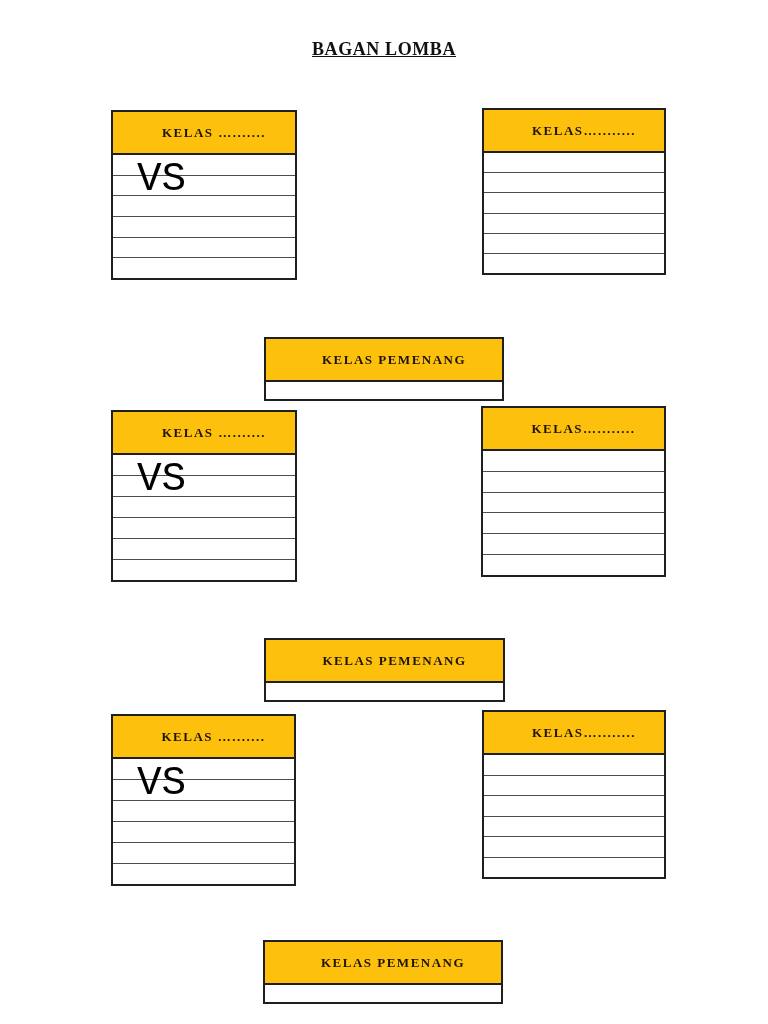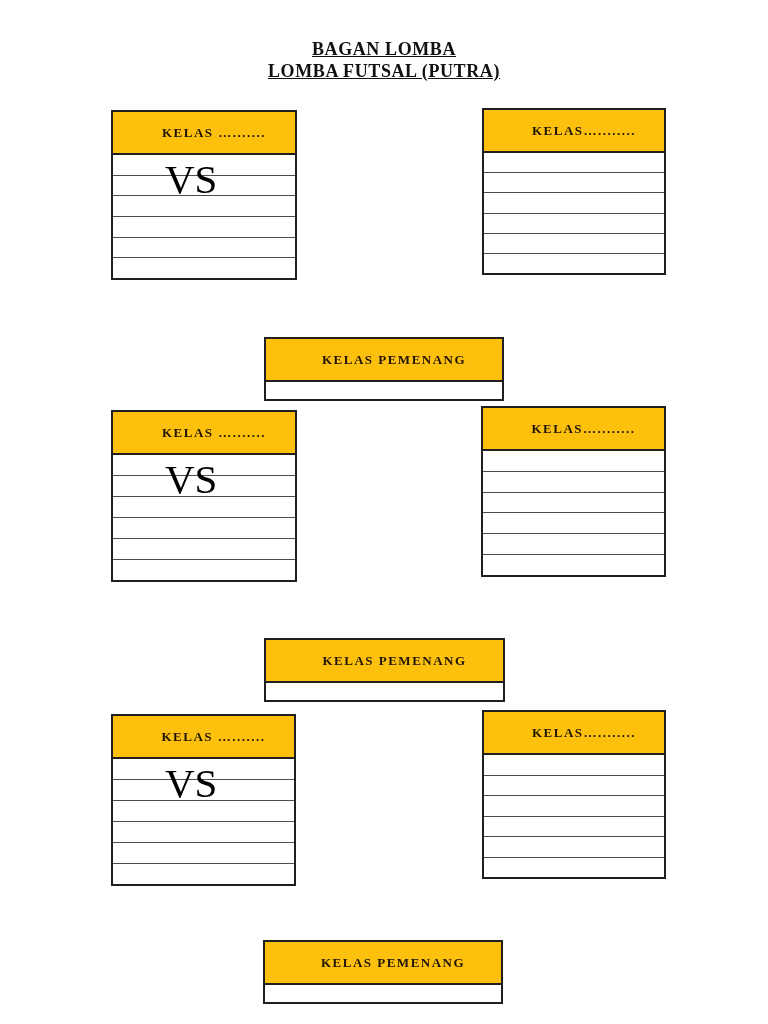--- a/index.html
+++ b/index.html
@@ -40,22 +40,22 @@
     letter-spacing:1.5px;
     color:var(--header-text,#201505);
     padding-left:20px;
   }
   .rows{flex:1 1 auto;display:flex;flex-direction:column;}
   .row{flex:1 1 0;border-bottom:1px solid var(--row-line,#4d4d4d);}
   .row:last-child{border-bottom:none;}
 
   .vs{
     position:absolute;
-    left:52px;top:47px;
-    font-family:Liberation Serif, serif;
+    left:24px;top:47px;
+    font-family:Liberation Mono, monospace;
     font-size:41px;line-height:1;
     color:#000000;
   }
 
   
   .b1l{left:111px;top:110px;width:186px;height:170px;}
   .b1r{left:482px;top:108px;width:184px;height:167px;}
   .w1 {left:264px;top:337px;width:240px;height:64px;}
   .b2l{left:111px;top:410px;width:186px;height:172px;}
   .b2r{left:481px;top:406px;width:185px;height:171px;}
@@ -64,21 +64,20 @@
   .b3r{left:482px;top:710px;width:184px;height:169px;}
   .w3 {left:263px;top:940px;width:240px;height:64px;}
 </style>
 </head>
 <body>
 
 <div class="page">
 
   <header class="title">
     <div>BAGAN LOMBA</div>
-    <div>LOMBA FUTSAL (PUTRA)</div>
   </header>
 
   <section class="mbox b1l">
     <div class="mhead">KELAS ….......</div>
     <div class="rows">
       <div class="row"></div>
       <div class="row"></div>
       <div class="row"></div>
       <div class="row"></div>
       <div class="row"></div>

